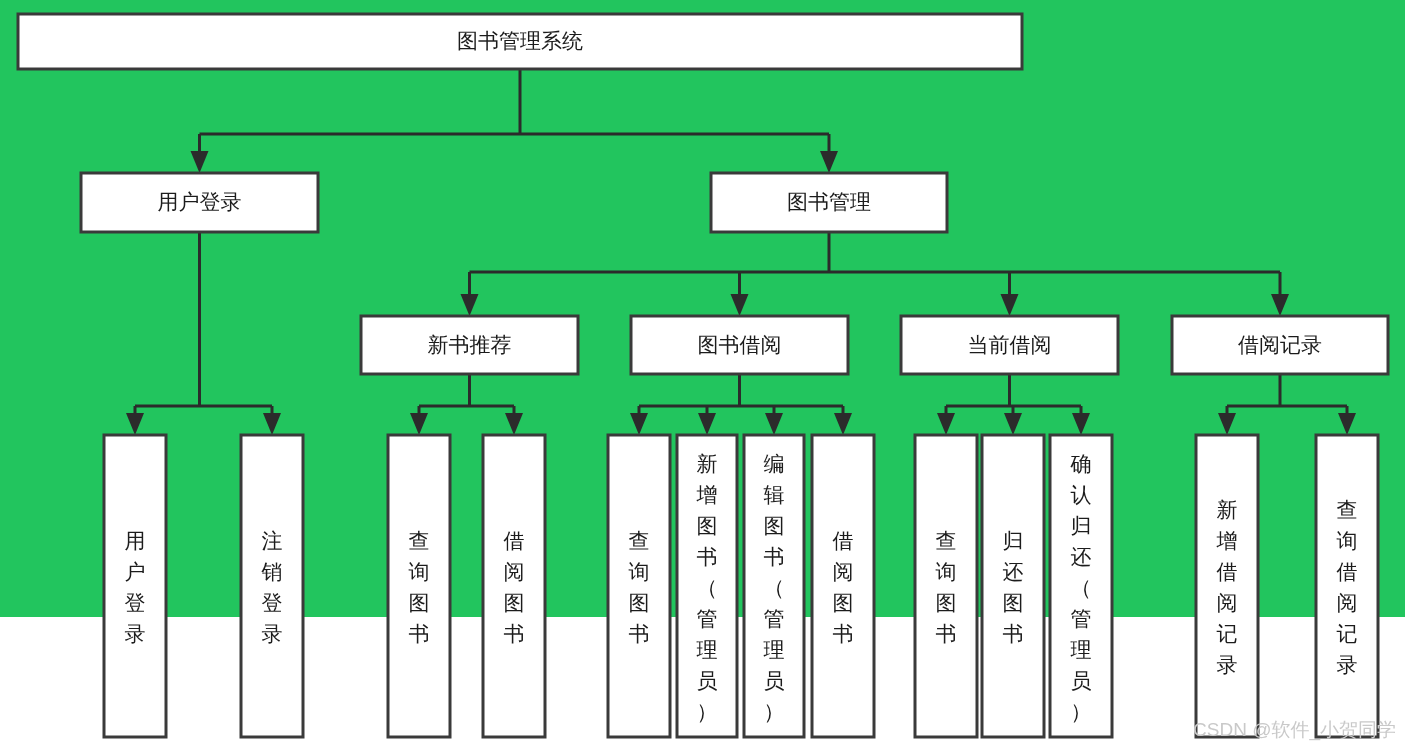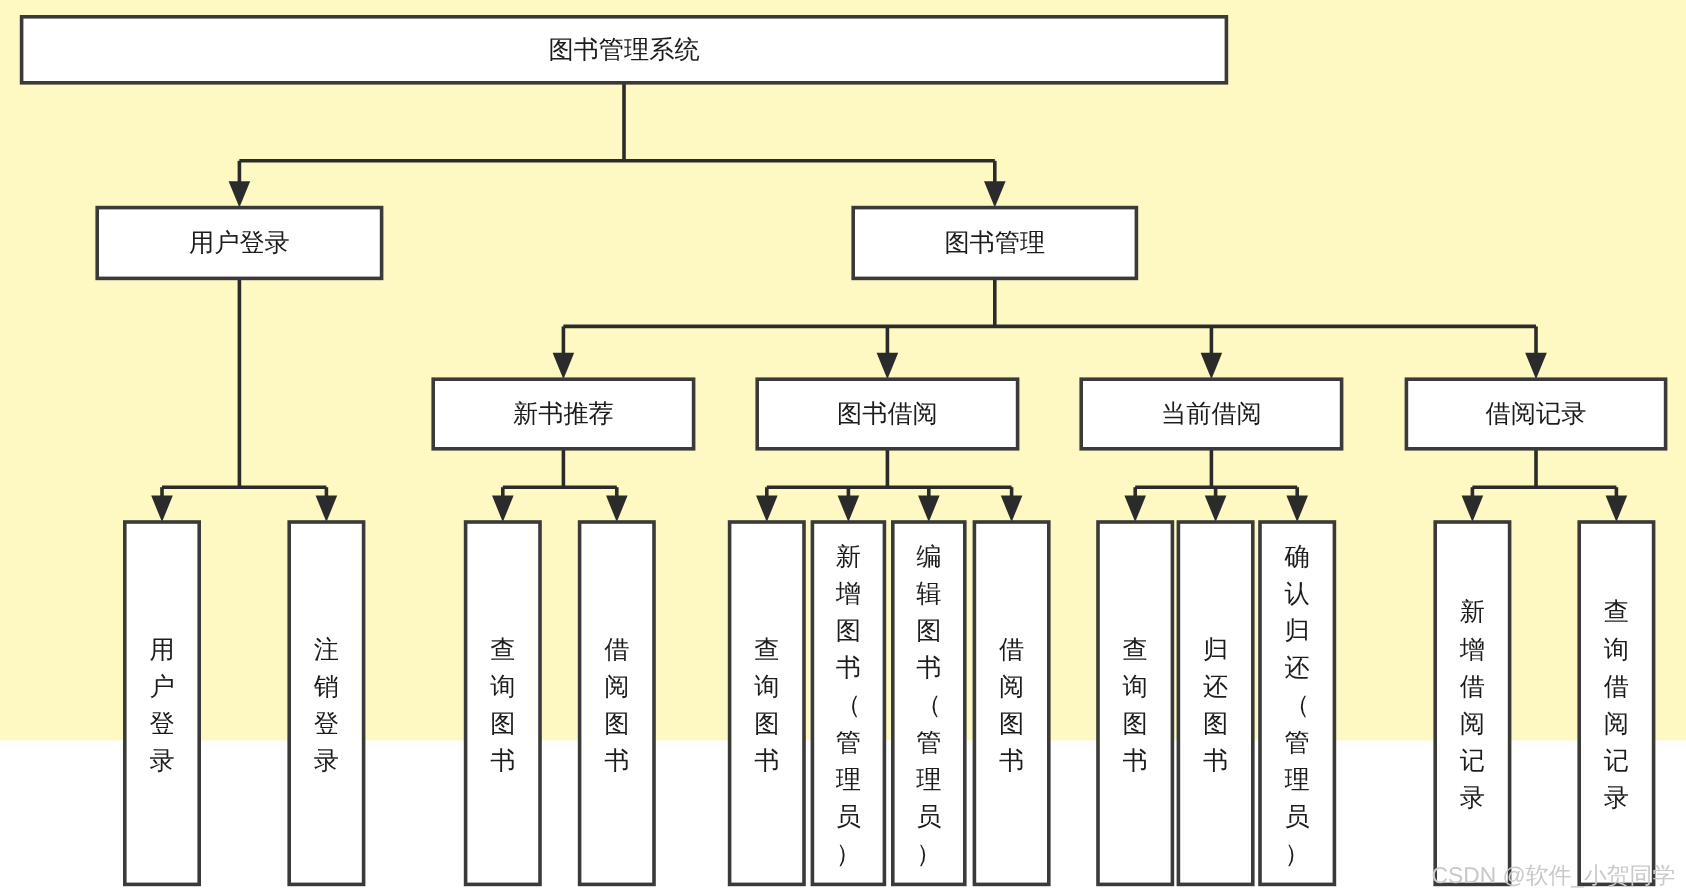--- a/index.html
+++ b/index.html
@@ -10,21 +10,21 @@
   body {
     width: 1405px;
     height: 747px;
     overflow: hidden;
     font-family: "Liberation Sans", "DejaVu Sans", sans-serif;
   }
   #diagram-root {
     position: relative;
     width: 1405px;
     height: 617px;
-    background: #fef9c3;
+    background: #22c55e;
   }
   svg#tree-svg {
     position: absolute;
     top: 0;
     left: 0;
     width: 1405px;
     height: 747px;
     display: block;
   }
   .node-box {

